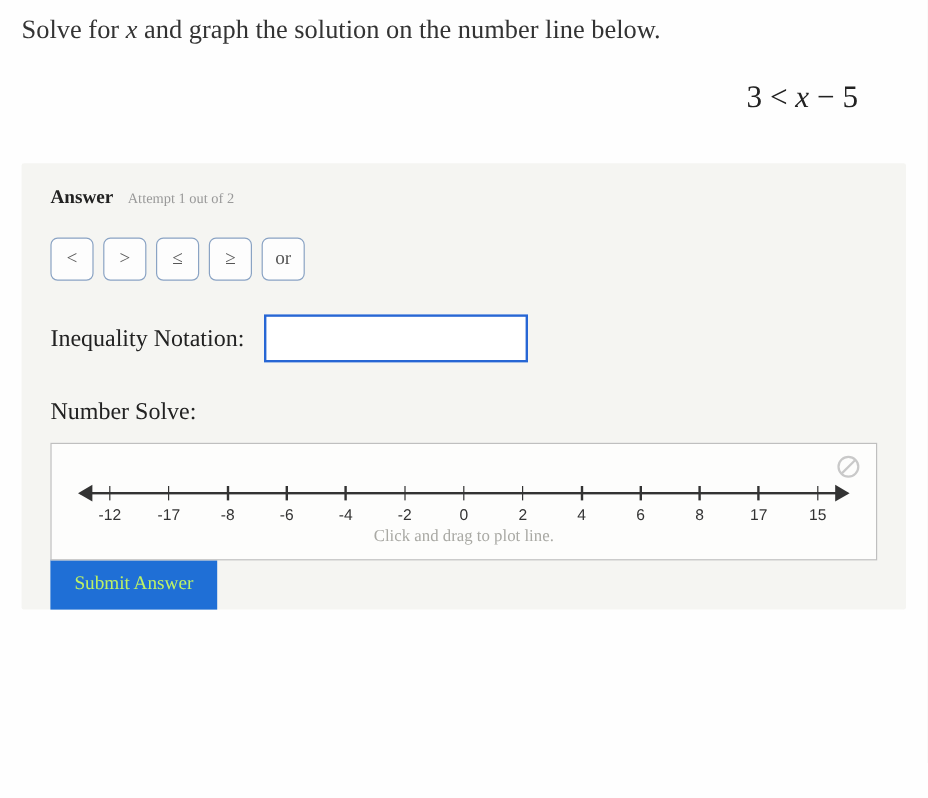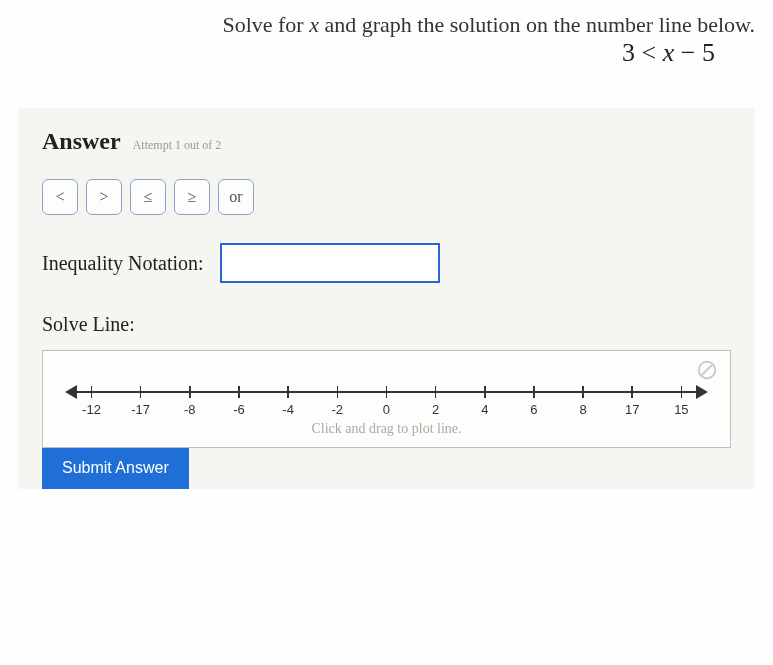--- a/index.html
+++ b/index.html
@@ -7,41 +7,41 @@
       font-family: Georgia, 'Times New Roman', serif;
       width: 773px;
       height: 665px;
       background: #fefefe;
       padding: 12px 18px;
       color: #222;
     }
     .question-text {
       font-size: 22px;
       color: #333;
-      text-align: right;
+      margin-bottom: 28px;
     }
     .math-var { font-style: italic; font-family: 'Times New Roman', serif; }
     .equation-row {
       text-align: right;
       padding-right: 40px;
       font-size: 26px;
       font-family: 'Times New Roman', serif;
       margin-bottom: 40px;
     }
     .answer-panel {
       background: #f5f5f2;
       padding: 20px 24px 0 24px;
       border-radius: 2px;
     }
     .answer-header {
       margin-bottom: 24px;
     }
     .answer-label {
       font-family: Georgia, serif;
-      font-size: 24px;
+      font-size: 16px;
       font-weight: bold;
       color: #222;
     }
     .attempt-text {
       font-family: Georgia, serif;
       font-size: 12px;
       color: #999;
       margin-left: 8px;
     }
     .symbol-row {
@@ -155,23 +155,23 @@
     }
     .hint-text {
       text-align: center;
       font-size: 14px;
       color: #a9a9a4;
       font-family: Georgia, serif;
       margin-top: 4px;
     }
     .submit-btn {
       background: #1f6fd6;
-      color: #ffffff;
+      color: #bef264;
       border: none;
-      font-family: Liberation Sans, sans-serif;
+      font-family: Liberation Serif, serif;
       font-size: 16px;
       padding: 12px 20px;
       cursor: pointer;
       display: inline-block;
       margin-top: -1px;
     }
   </style>
 </head>
 <body>
 
@@ -196,21 +196,21 @@
     <div class="sym-btn">≤</div>
     <div class="sym-btn">≥</div>
     <div class="sym-btn">or</div>
   </div>
 
   <div class="ineq-row">
     <span class="ineq-label">Inequality Notation:</span>
     <input class="ineq-input" type="text" value="" style="">
   </div>
 
-  <div class="nl-label">Solve Line:</div>
+  <div class="nl-label">Number Solve:</div>
 
   <div class="nl-box">
     <span class="reset-icon">
       <svg viewBox="0 0 24 24" width="22" height="22">
           <circle cx="12" cy="12" r="9" fill="none" stroke="currentColor" stroke-width="2"></circle>
           <line x1="6" y1="18" x2="18" y2="6" stroke="currentColor" stroke-width="2"></line>
         </svg>
     </span>
     <div class="axis-wrap">
       <div class="arrow-left"></div>

